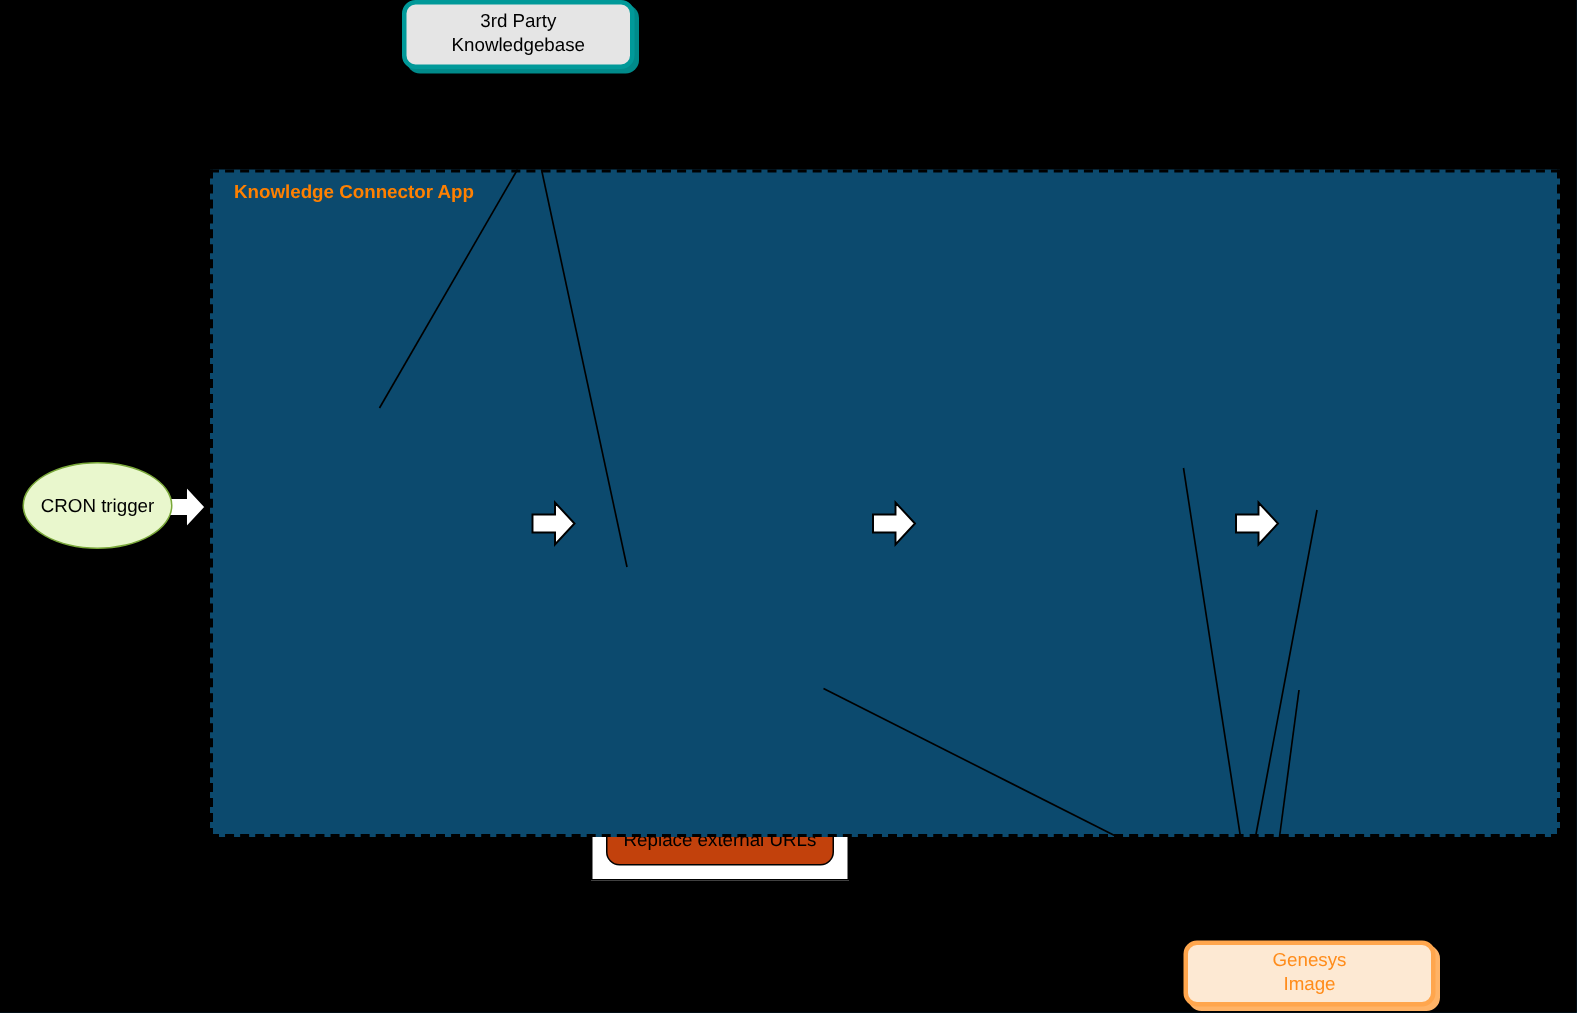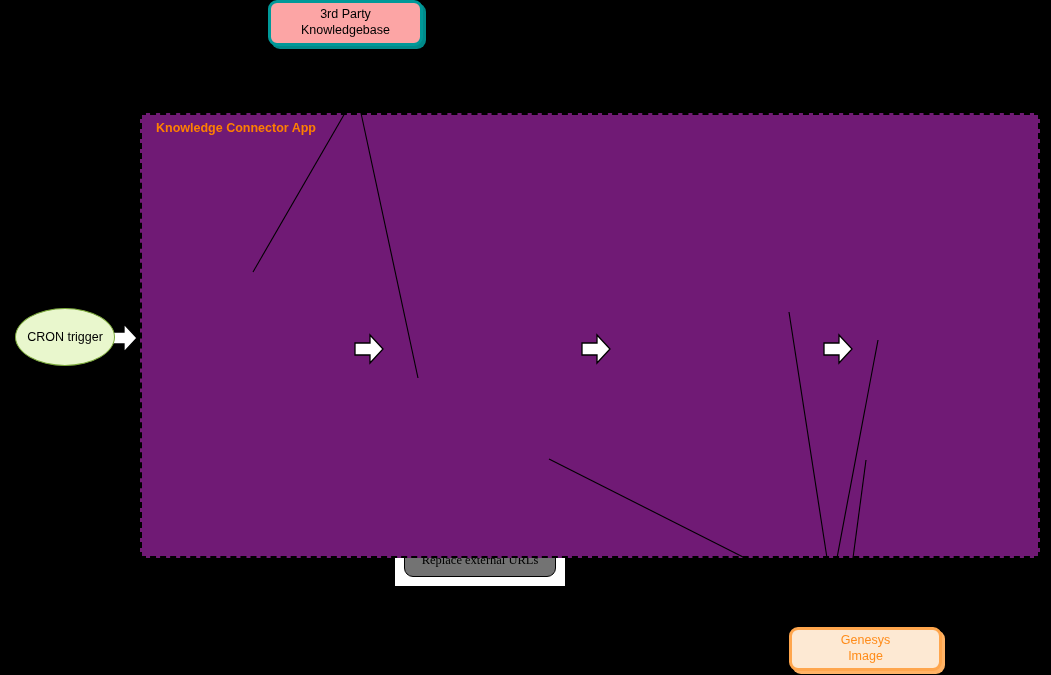--- a/index.html
+++ b/index.html
@@ -22,54 +22,54 @@
     position: absolute; left: 0; top: 0;
     width: 1051px; height: 675px;
     pointer-events: none;
   }
   #wires-under { z-index: 2; }
   #wires-over  { z-index: 30; }
 
   
   .kb-node {
     left: 268px; top: 0px; width: 155px; height: 46px;
-    background: #fca5a5;
+    background: #e5e5e5;
     border: 3px solid #009999;
     border-radius: 9px;
     display: flex; align-items: center; justify-content: center;
     text-align: center;
     font-size: 12.5px; color: #000000; line-height: 1.25;
     z-index: 20;
     box-shadow: 3px 3px 0 0 #008a8a;
   }
   .cron-node {
     left: 15px; top: 308px; width: 100px; height: 58px;
     background: #e9f7cd;
     border: 1.6px solid #7aa83a;
     border-radius: 50%;
     display: flex; align-items: center; justify-content: center;
     font-size: 12.5px; color: #000000;
     z-index: 20;
   }
   .gc-node {
-    left: 789px; top: 627px; width: 153px; height: 44px;
+    left: 789px; top: 627px; width: 168px; height: 44px;
     background: #fde9d3;
     border: 3px solid #ffa64d;
     border-radius: 9px;
     display: flex; align-items: center; justify-content: center;
     text-align: center;
     font-size: 12.5px; color: #ff8c1a; line-height: 1.25;
     z-index: 20;
     box-shadow: 3px 3px 0 0 #ffb366;
   }
 
   
   .app-container {
     left: 140px; top: 113px; width: 900px; height: 445px;
-    background: #701a75;
+    background: #0c4a6e;
     border: 2px dashed #000000;
     z-index: 5;
   }
   .app-title {
     position: absolute; left: 14px; top: 6px;
     font-size: 12.5px; font-weight: bold; color: #ff8000;
     white-space: nowrap;
   }
 
   
@@ -117,25 +117,25 @@
   .adapter-body {
     padding: 7px 9px 9px 9px;
     font-size: 12.5px; color: #000000; line-height: 1.32;
   }
   .adapter-body .meth { display: block; }
 
   
   .step {
     border: 1.4px solid #000000;
     border-radius: 9px;
-    background: #737373;
+    background: #c2410c;
     padding: 7px 8px;
     margin-bottom: 11px;
     text-align: center;
-    font-size: 12.5px; color: #000000; line-height: 1.3; font-family: Liberation Serif, serif;
+    font-size: 12.5px; color: #000000; line-height: 1.3;
   }
   .step:last-child { margin-bottom: 0; }
   .step.tall { padding: 14px 8px; }
 
   
   .blockarrow { width: 30px; height: 32px; z-index: 12; }
 </style>
 </head>
 <body>
 

